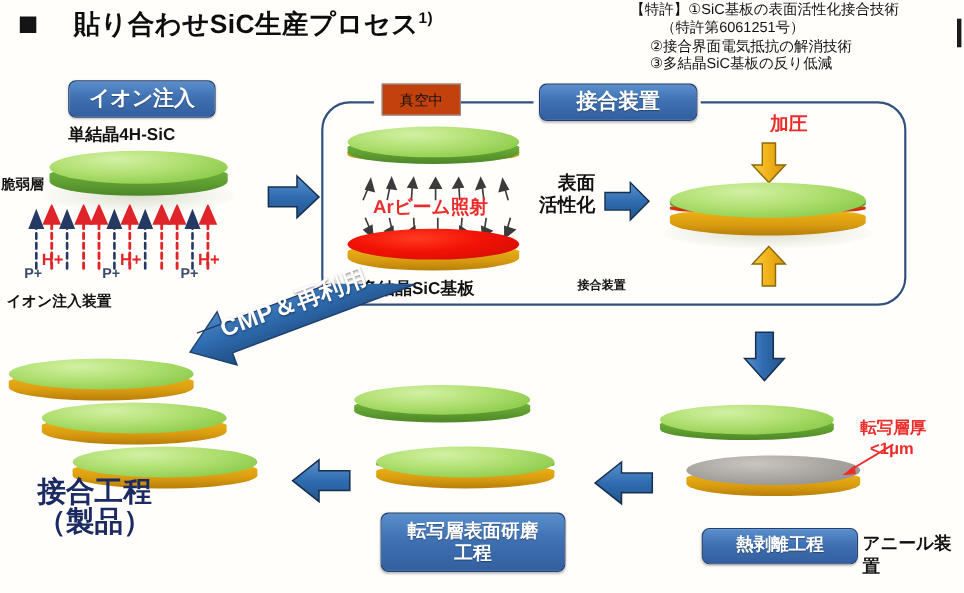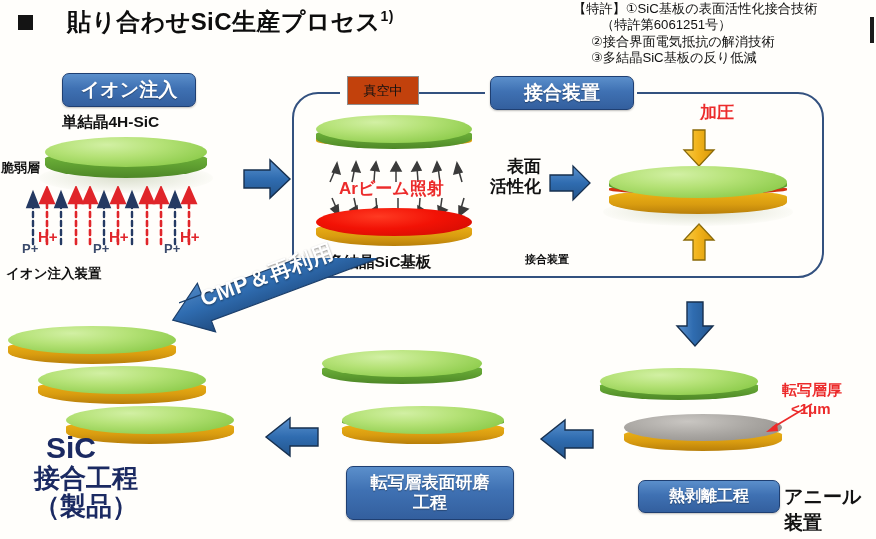--- a/index.html
+++ b/index.html
@@ -311,21 +311,21 @@
     <polygon points="6,34 17,25 18,33" fill="#ec2b2b"></polygon>
   </svg>
 
   <div class="abs red-lbl" style="left:782px;top:380px;font-size:15px;line-height:19px;">
     <span>転写層厚</span><br>
     <span style="padding-left:9px;display:inline-block;">&lt;1μm</span>
   </div>
 
   <div class="abs badge" style="left:638px;top:480px;width:140px;height:31px;font-size:16px;">熱剥離工程</div>
 
-  <div class="abs lbl" style="left:784px;top:484px;font-size:19px;font-weight:bold;">アニール装置</div>
+  <div class="abs lbl" style="left:784px;top:484px;font-size:16px;font-weight:bold;">アニール装置</div>
 
   <div class="barrow" style="left:537px;top:418px;">
     <svg width="58" height="42" viewBox="0 0 58 42">
       <polygon points="56,12 28,12 28,2 4,21 28,40 28,30 56,30" fill="url(#bg1)" stroke="#17304f" stroke-width="1.4"></polygon>
     </svg>
   </div>
 
   <div class="wafer" style="left:322px;top:350px;width:160px;height:46px;">
     <div class="w-side green-side" style="top:13px;height:21px;"></div>
     <div class="w-top green-top" style="height:27px;"></div>
@@ -353,21 +353,20 @@
   <div class="wafer" style="left:38px;top:366px;width:168px;height:48px;">
     <div class="w-side yellow-side" style="top:14px;height:24px;"></div>
     <div class="w-top green-top" style="height:28px;"></div>
   </div>
   <div class="wafer" style="left:66px;top:406px;width:168px;height:48px;">
     <div class="w-side yellow-side" style="top:14px;height:24px;"></div>
     <div class="w-top green-top" style="height:28px;"></div>
   </div>
 
   <div class="abs" id="sic-product">
-    <div class="l1">SiC</div>
     <div class="l2">接合工程</div>
     <div class="l3">（製品）</div>
   </div>
 
   <svg class="abs" style="left:168px;top:258px;width:216px;height:92px;" viewBox="0 0 216 92">
     <defs>
       <linearGradient id="cmpg" x1="0" y1="0" x2="0" y2="1">
         <stop offset="0%" stop-color="#4f86c3"></stop>
           <stop offset="45%" stop-color="#2f6cb0"></stop>
           <stop offset="100%" stop-color="#1f4b80"></stop>

